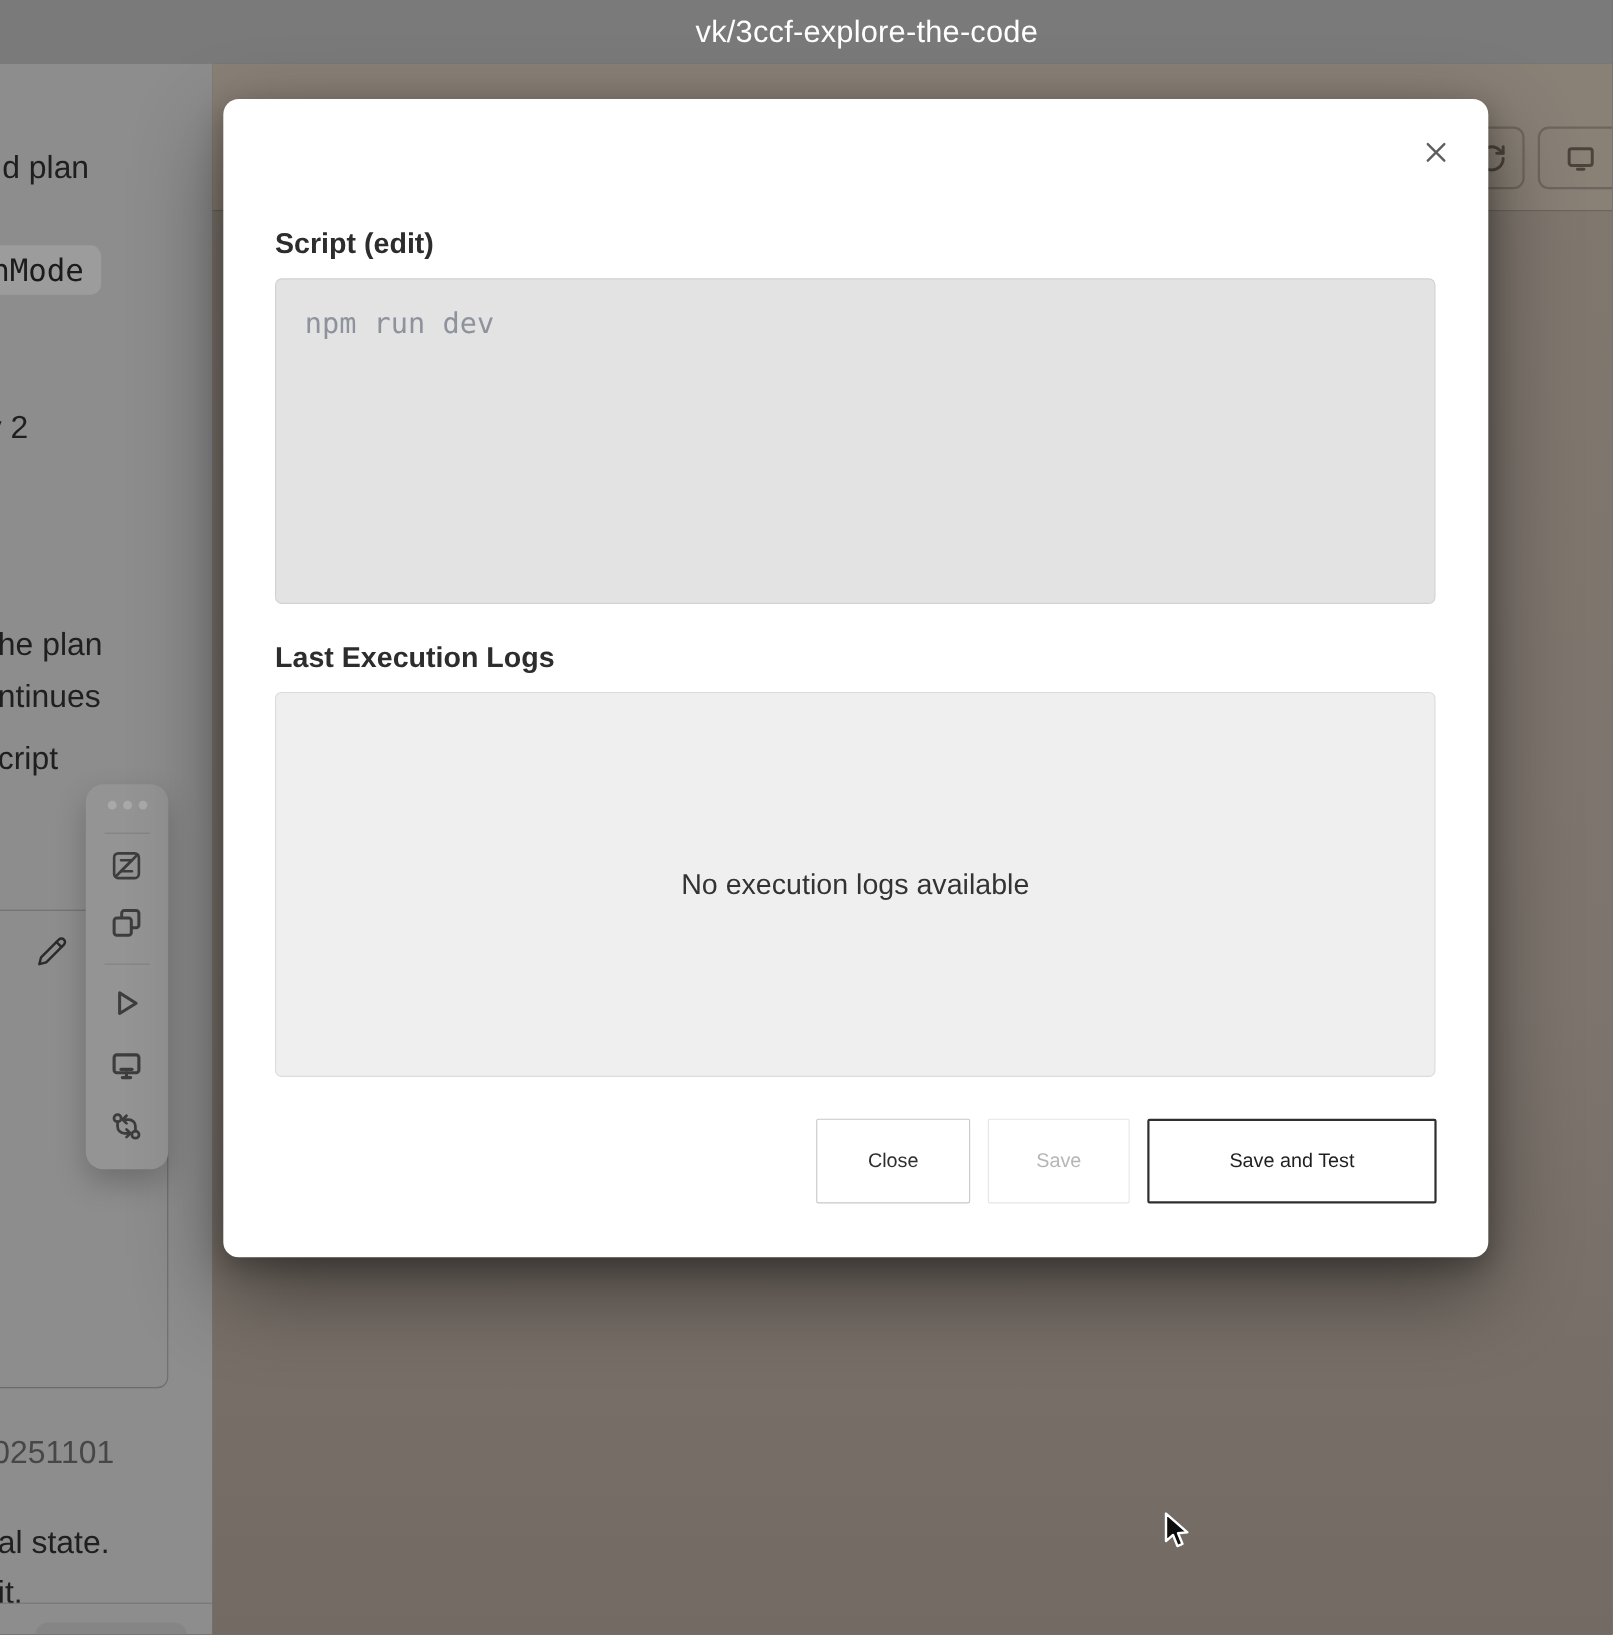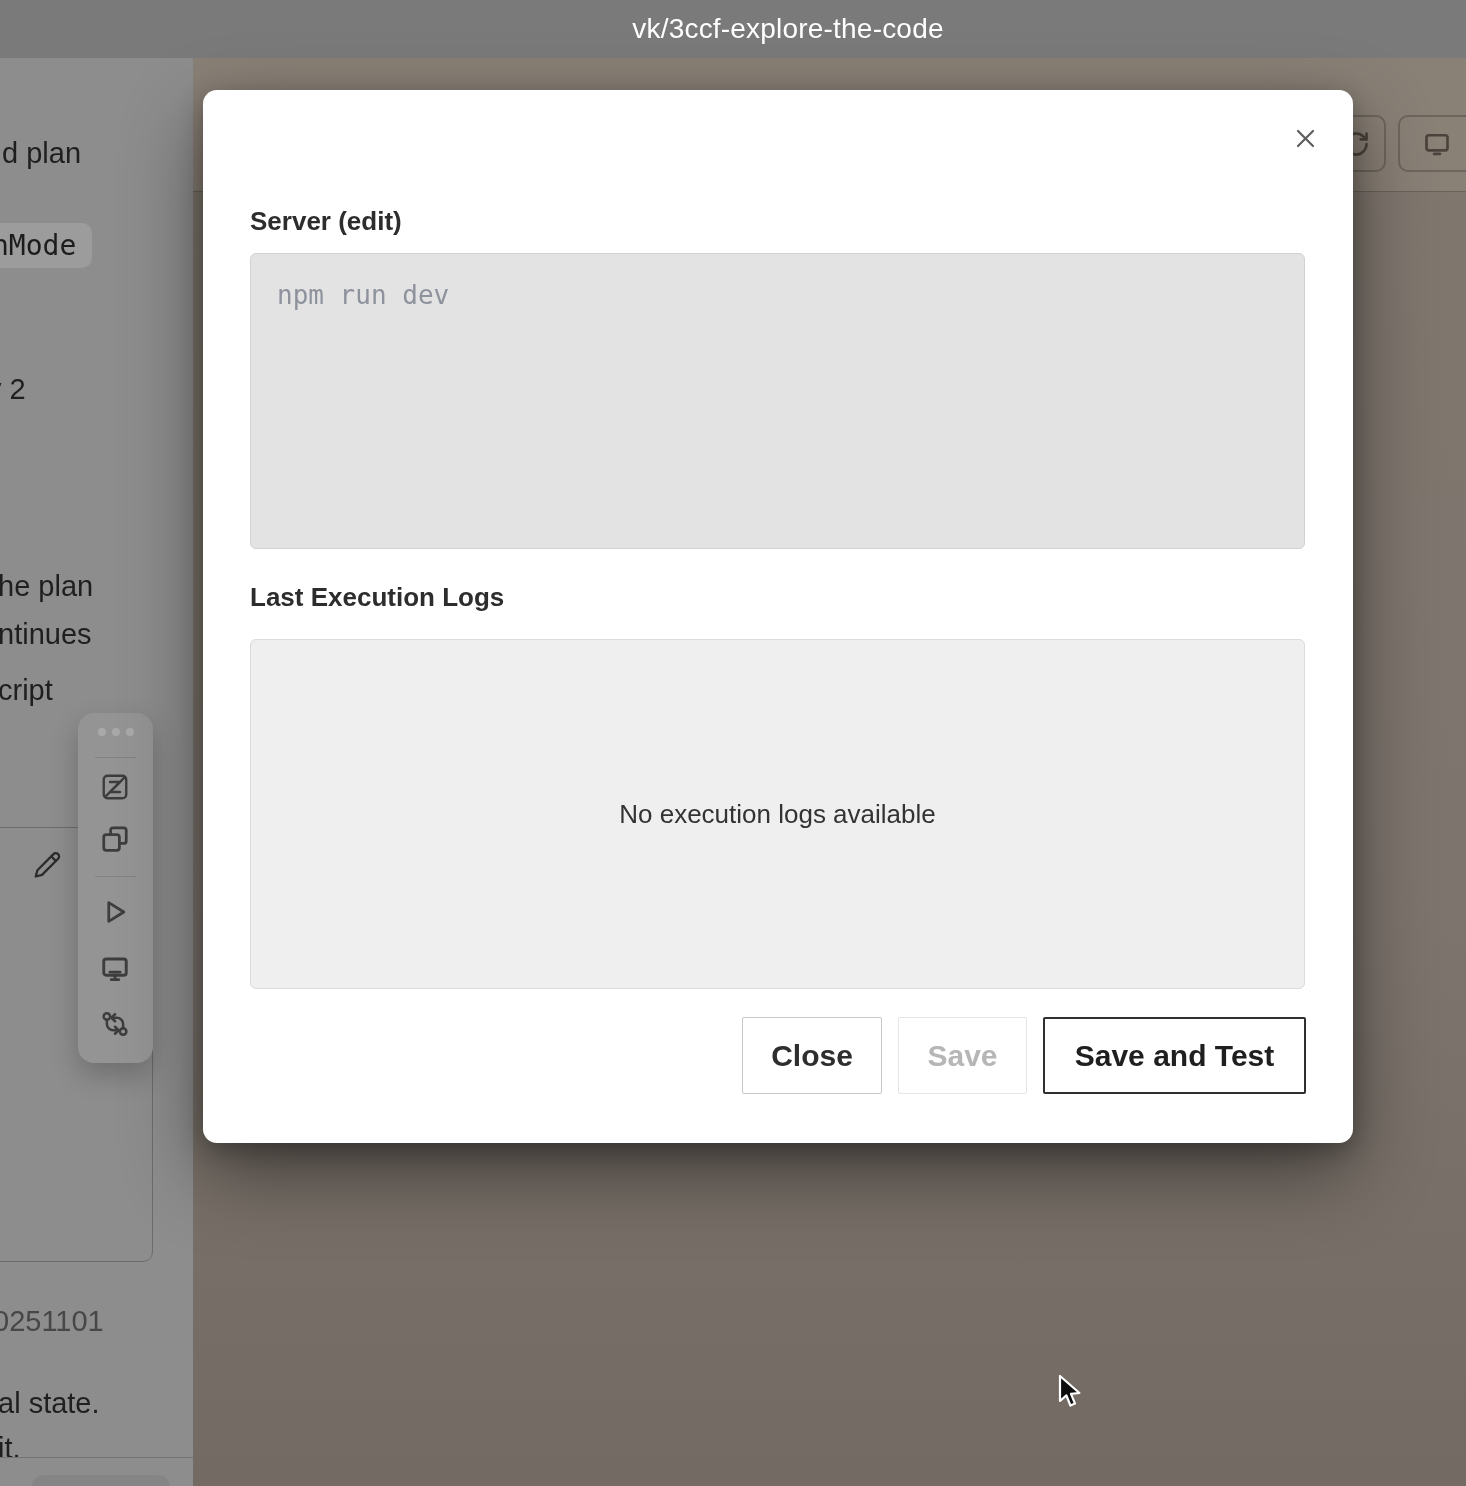--- a/index.html
+++ b/index.html
@@ -99,30 +99,30 @@
   .script-input{
     position:absolute;left:47px;top:163px;width:1055px;height:296px;
     box-sizing:border-box;background:#e3e3e3;border:1px solid #d2d2d2;border-radius:6px;
     padding:26px;resize:none;outline:none;
     font-family:"DejaVu Sans Mono",monospace;font-size:26px;color:#0f766e;
   }
   .script-input::placeholder{color:#8d929c;opacity:1;}
   .logs-box{
     position:absolute;left:47px;top:539px;width:1055px;height:350px;
     box-sizing:border-box;background:#f0efef;border:1px solid #dbdbdb;border-radius:6px;
-    display:flex;align-items:center;justify-content:center;margin-top:10px;
+    display:flex;align-items:center;justify-content:center;
   }
   .logs-empty{font-size:26px;color:#333333;}
   .modal-footer{
     position:absolute;top:927px;right:47px;display:flex;gap:16px;height:77px;
   }
   .btn{
     display:flex;align-items:center;justify-content:center;box-sizing:border-box;
     background:#ffffff;font-family:"Liberation Sans",sans-serif;
-    font-size:30px;font-weight:700;border-radius:2px;cursor:pointer;padding:16px;
+    font-size:18px;font-weight:400;border-radius:2px;cursor:pointer;padding:16px;
   }
   .btn-close{width:140px;border:1px solid #c7c7c7;color:#2e2e2e;}
   .btn-save{width:129px;border:1px solid #e5e5e5;color:#b6b6b6;}
   .btn-save-test{width:263px;border:2px solid #2f2f2f;color:#1f1f1f;}
   
   .cursor{position:absolute;left:1056px;top:1374px;width:28px;height:36px;z-index:50;pointer-events:none;}
   svg{display:block;}
 </style>
 </head>
 <body>
@@ -227,21 +227,21 @@
 
   <div class="modal">
 
     <button class="modal-close" aria-label="Close">
       <svg width="21" height="21" viewBox="0 0 21 21" fill="none" stroke="currentColor" stroke-width="2.2" stroke-linecap="round">
         <path d="M3 3 18 18"></path>
           <path d="M18 3 3 18"></path>
       </svg>
     </button>
 
-    <div class="field-label lbl-script">Server (edit)</div>
+    <div class="field-label lbl-script">Script (edit)</div>
 
     <textarea class="script-input" placeholder="npm run dev" style=""></textarea>
 
     <div class="field-label lbl-logs">Last Execution Logs</div>
 
     <div class="logs-box">
       <span class="logs-empty">No execution logs available</span>
     </div>
 
     <div class="modal-footer">

